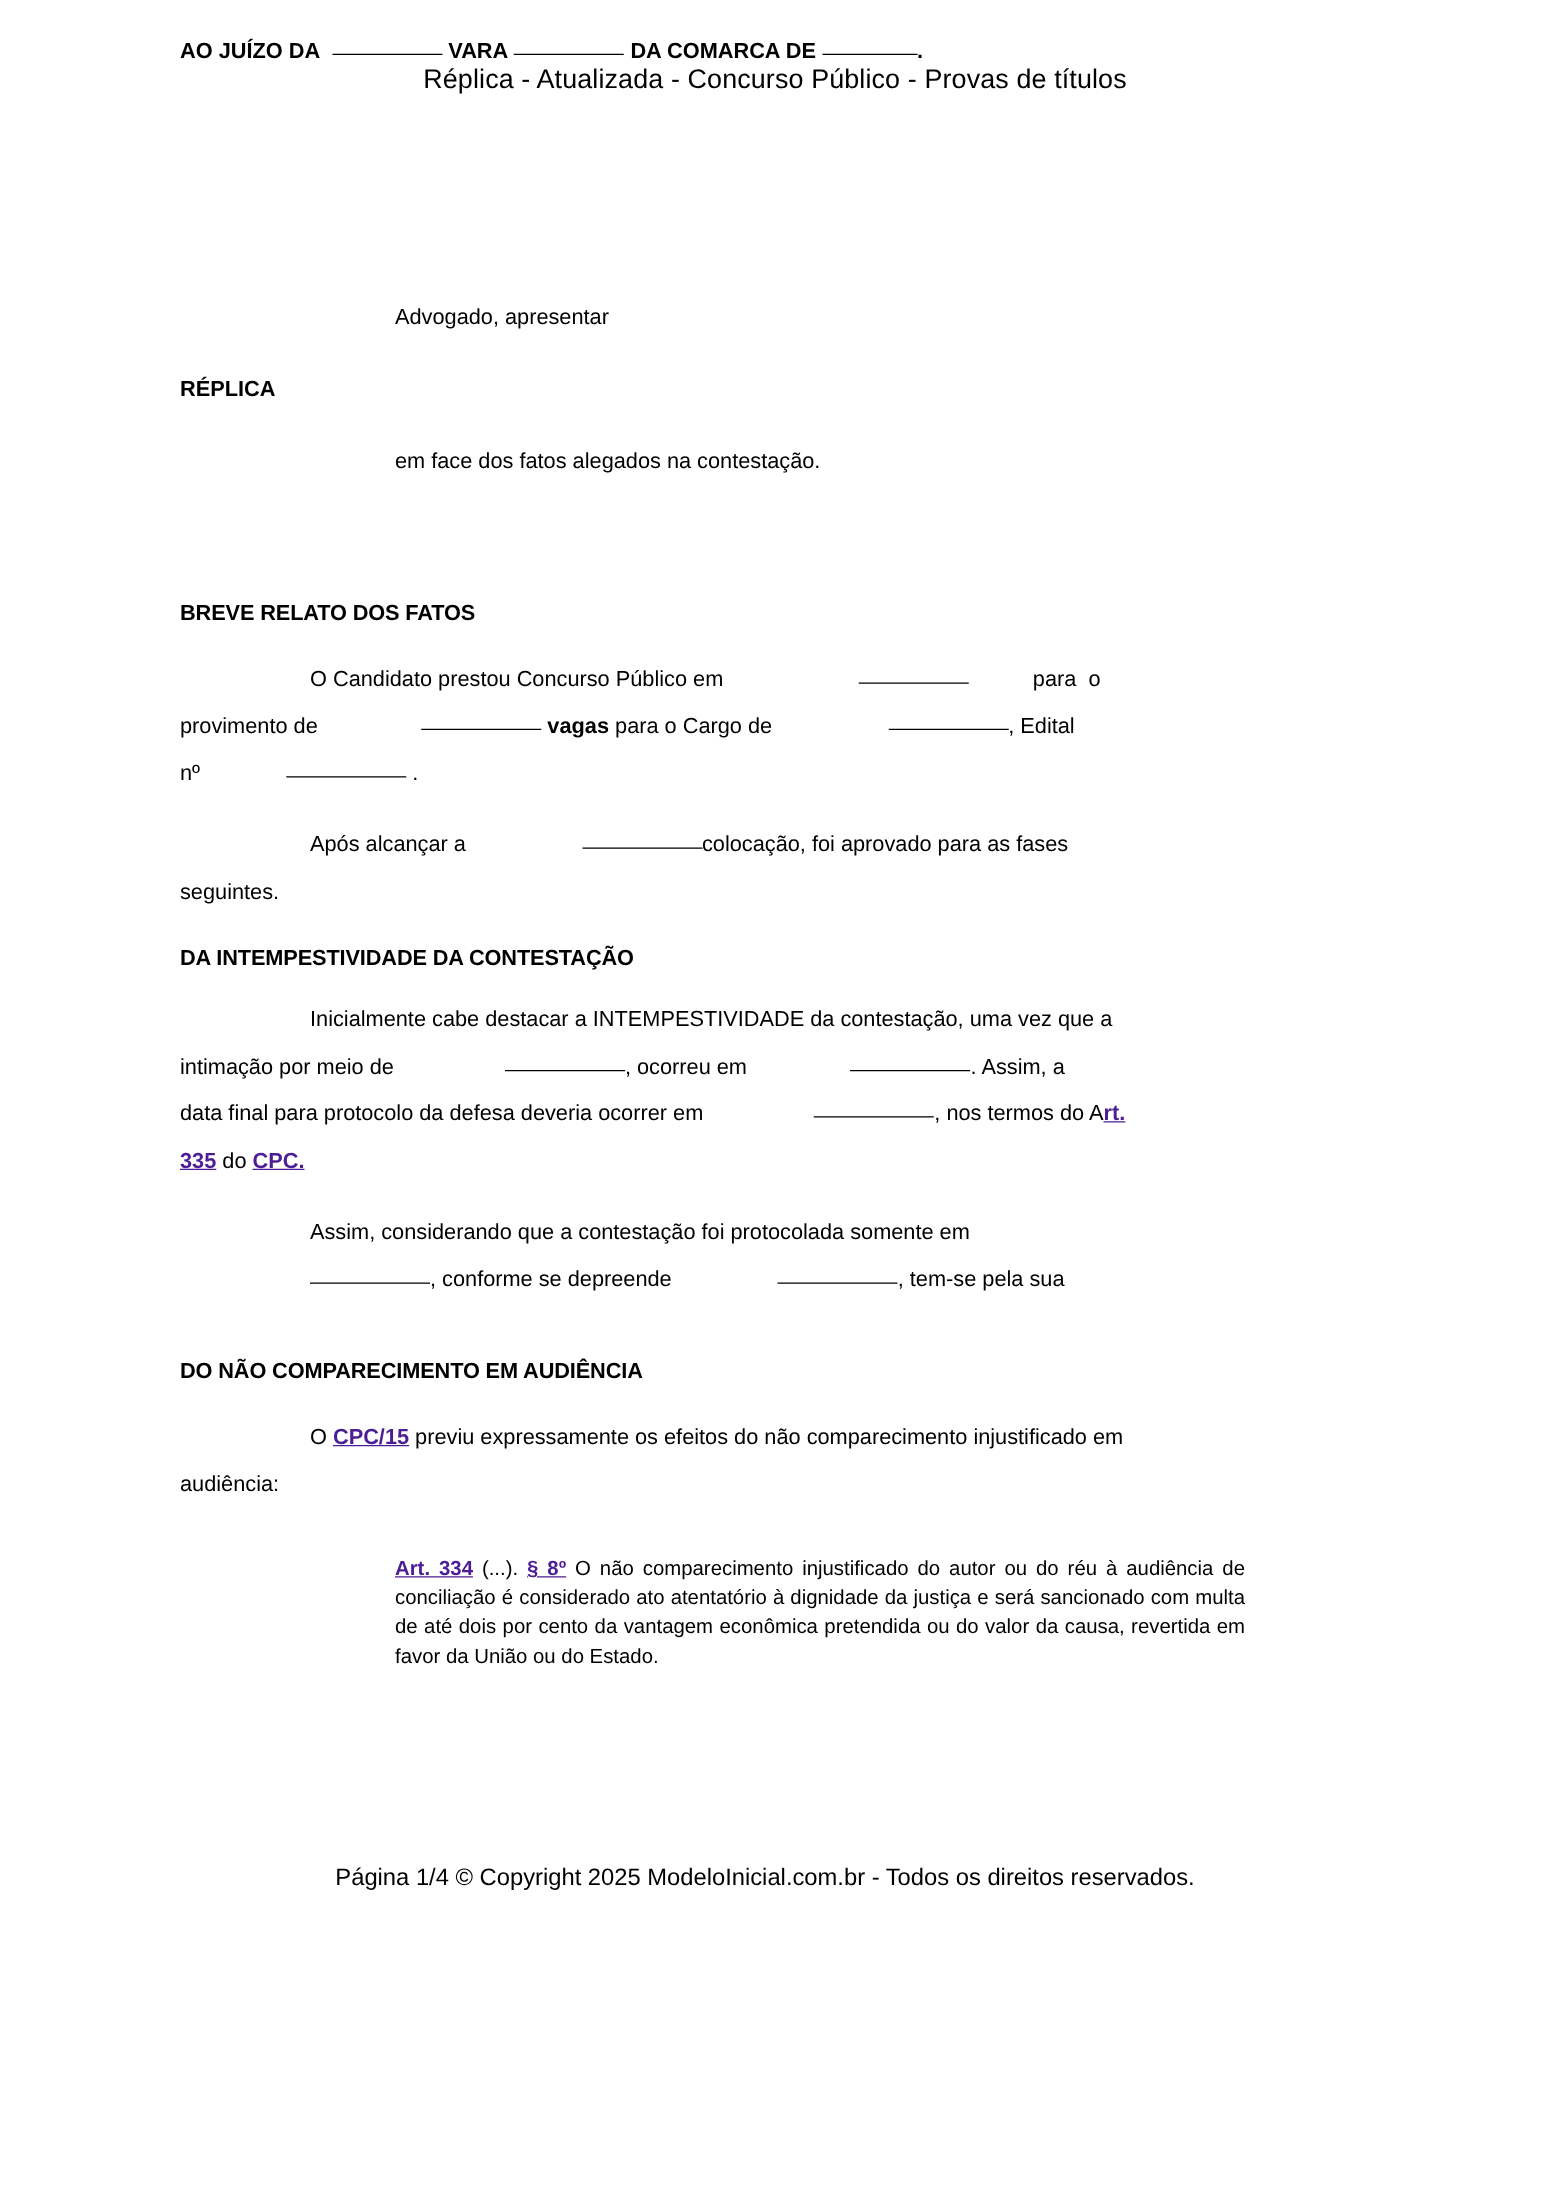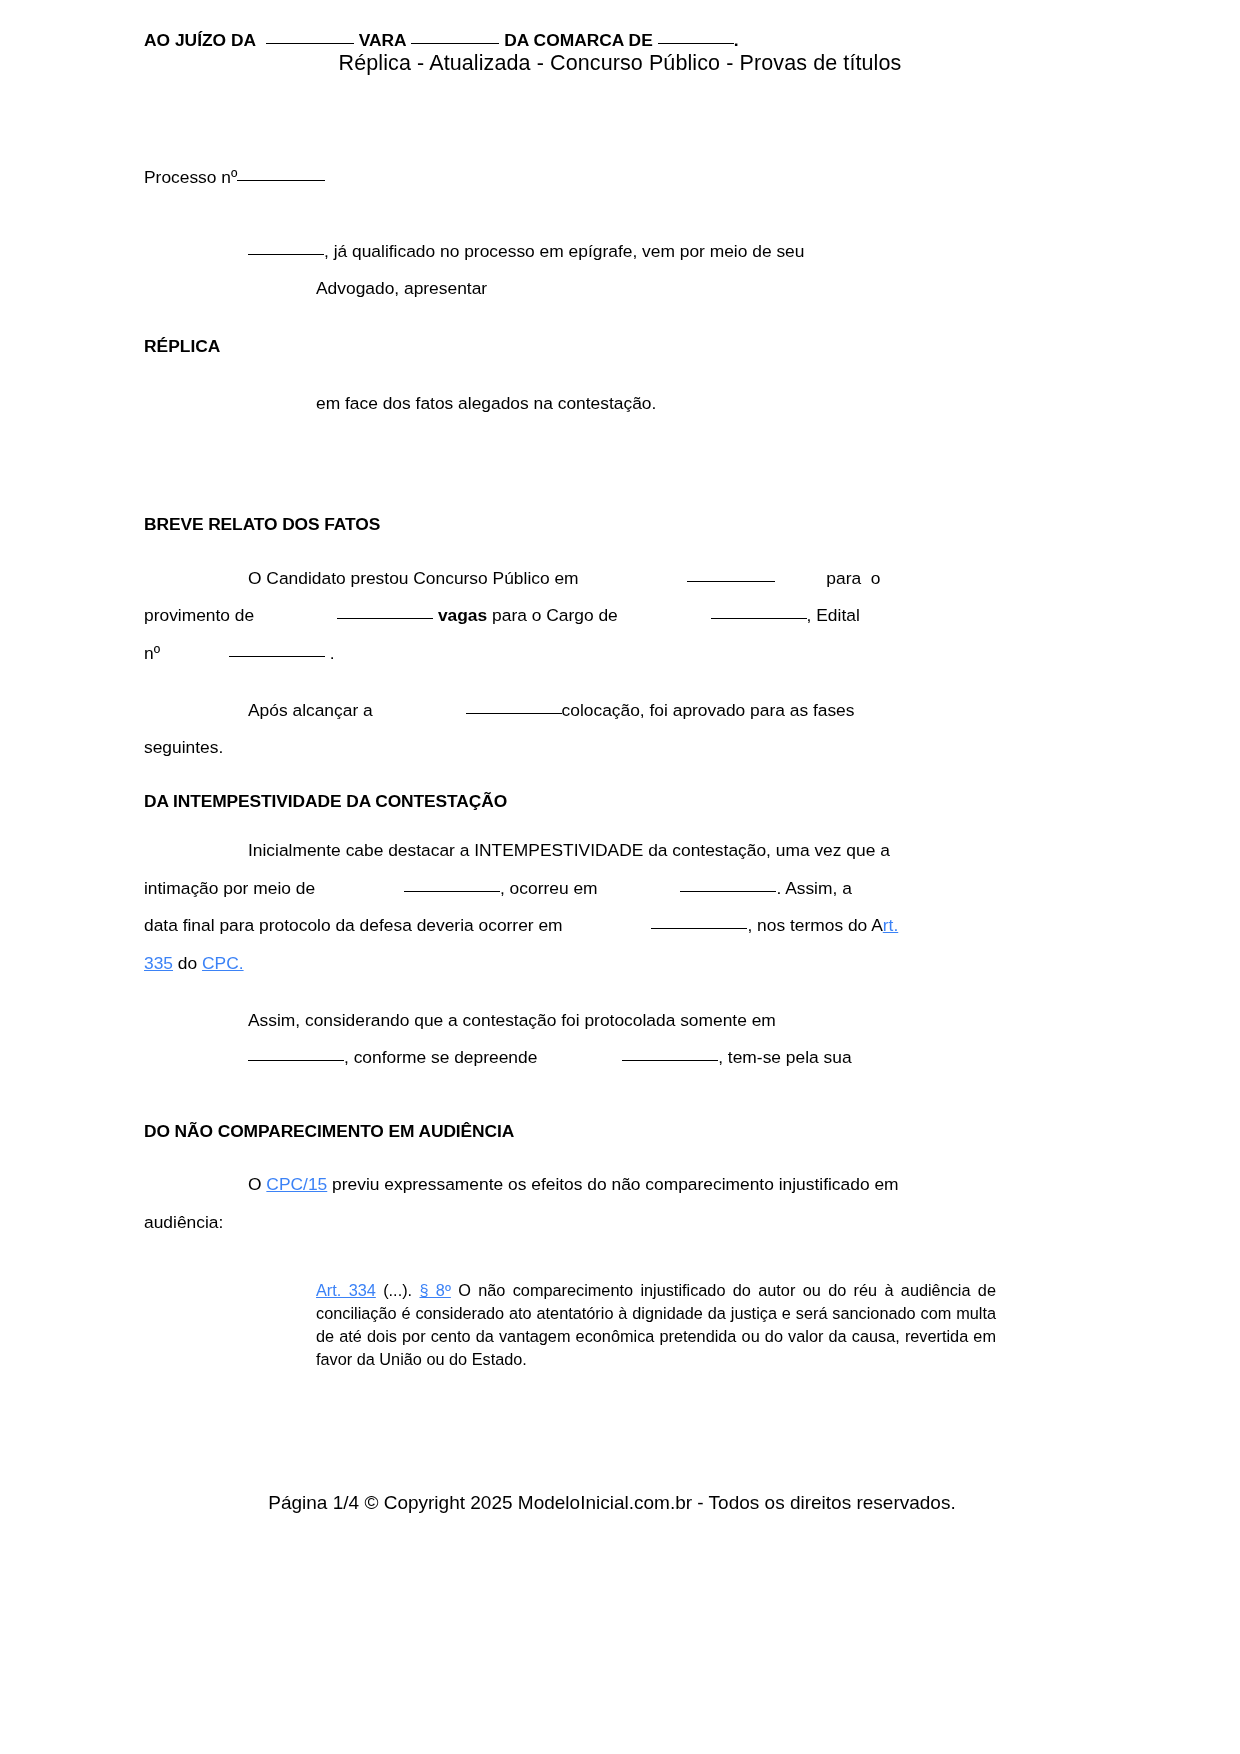--- a/index.html
+++ b/index.html
@@ -59,23 +59,24 @@
     border-bottom: 1px solid #000;
     vertical-align: 2px;
     height: 11px;
   }
   .blank.w-med   { width: 76px; }
   .blank.w-long  { width: 88px; }
   .blank.w-xl    { width: 96px; }
 
   
   a.lnk, .lnk {
-    color: #3b82f6;
+    color: #4c1d95;
     text-decoration: underline;
     cursor: pointer;
+    font-weight: bold;
   }
 
   
   .section-head {
     font-size: 17.4px;
     font-weight: bold;
     margin: 0;
     line-height: 1.0;
     letter-spacing: -0.1px;
   }
@@ -123,29 +124,23 @@
       <span class="bold">&nbsp;</span><span class="blank w-long"></span>
       <span class="bold">VARA</span>
       <span class="blank w-long"></span>
       <span class="bold">DA COMARCA DE</span>
       <span class="blank w-med"></span><span class="bold">.</span>
     </p>
 
     <div class="sp-72"></div>
     <div class="sp-48"></div>
 
-    <p class="para no-just">
-      <span>Processo nº</span><span class="blank w-long"></span>
-    </p>
 
     <div class="sp-56"></div>
 
-    <p class="para">
-      <span class="indent"></span><span class="blank w-med"></span><span>, já qualificado no processo em epígrafe, vem por meio de seu</span>
-    </p>
     <div class="sp-20"></div>
     <p class="para no-just" style="padding-left:172px;">
       <span>Advogado, apresentar</span>
     </p>
 
     <div class="sp-40"></div>
 
     <p class="para center bold">RÉPLICA</p>
 
     <div class="sp-40"></div>

